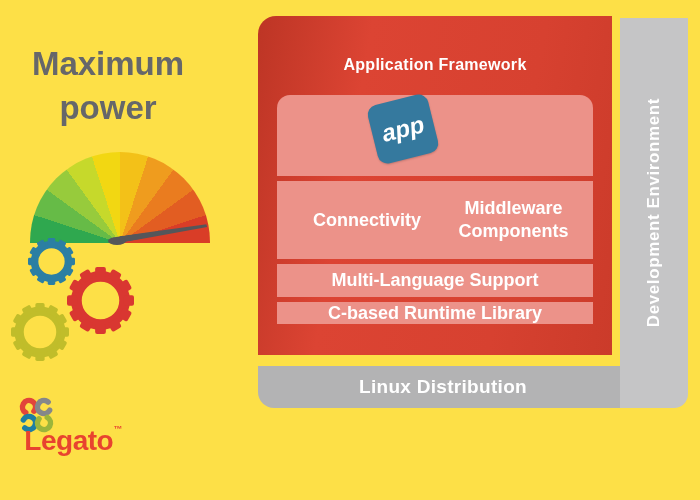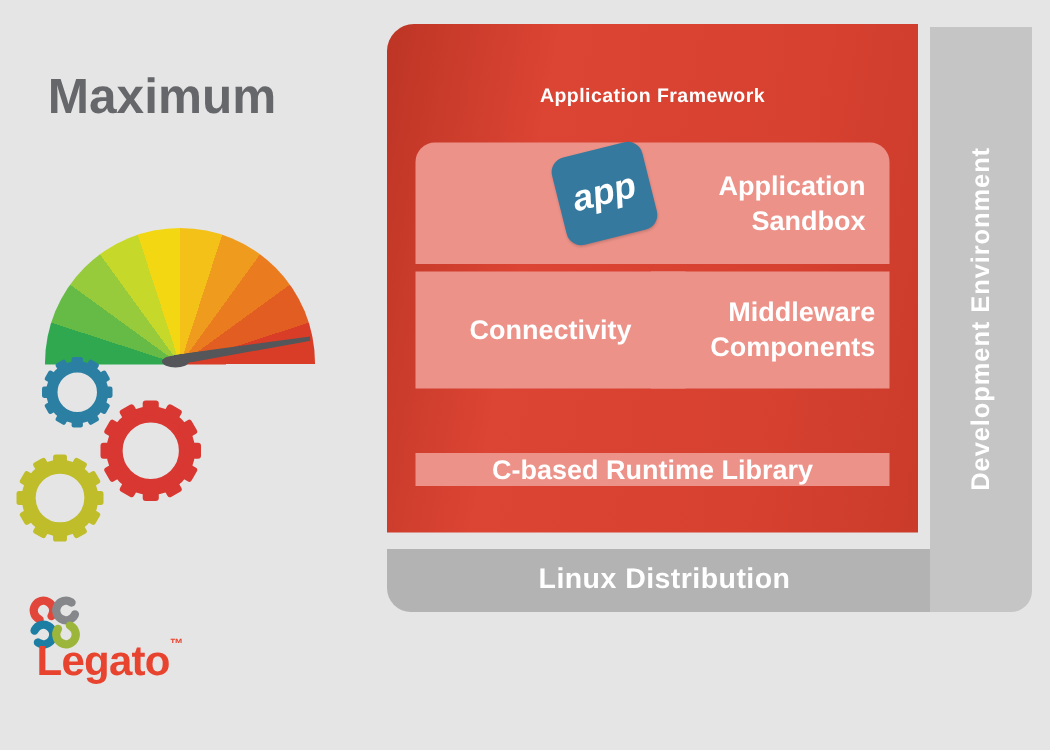--- a/index.html
+++ b/index.html
@@ -1,17 +1,17 @@
 <!DOCTYPE html>
 <html><head>
 <meta charset="utf-8">
 <style>
   html,body{margin:0;padding:0;background:#ffffff;}
   #stage{
-    position:relative;width:700px;height:500px;background:#e5e5e5;overflow:hidden;
+    position:relative;width:700px;height:500px;background:#fde047;overflow:hidden;
     font-family:"Liberation Sans",sans-serif;
   }
   .abs{position:absolute;}
 
   
   .tagline{
     left:8px;top:42px;width:200px;text-align:center;
     font-size:33px;line-height:44px;font-weight:bold;color:#66676a;
   }
   .gauge{
@@ -39,40 +39,40 @@
   .logo-text sup{font-size:9px;vertical-align:18px;}
 
   
   .red-box{
     left:258px;top:16px;width:354px;height:339px;
     border-radius:18px 0 0 0;
     background:linear-gradient(100deg,#bd3525 0%,#dc4433 28%,#d74130 70%,#cb3b2a 100%);
   }
   .fw-title{
     left:0;top:40px;width:100%;text-align:center;
-    color:#ffffff;font-size:13px;font-weight:bold;letter-spacing:0.3px;
+    color:#ffffff;font-size:16px;font-weight:bold;letter-spacing:0.3px;
   }
   .pink{
     background:#ec9289;color:#ffffff;font-weight:bold;font-size:18px;
     display:flex;align-items:center;justify-content:center;text-align:center;
   }
   .sandbox{left:19px;top:79px;width:316px;height:81px;border-radius:13px 13px 0 0;}
   .sandbox-label{
     position:absolute;right:16px;top:50%;transform:translateY(-50%);
     width:125px;text-align:right;line-height:23px;
   }
   .app-badge{
     position:absolute;left:95px;top:4px;width:62px;height:60px;
     background:#35799e;border-radius:10px;transform:rotate(-14deg);
     display:flex;align-items:center;justify-content:center;
     color:#ffffff;font-style:italic;font-weight:bold;font-size:24px;
     box-shadow:0 1px 2px rgba(0,0,0,0.18);
   }
   .box-conn{left:19px;top:165px;width:180px;height:78px;}
-  .box-mid{left:176px;top:165px;width:159px;height:78px;line-height:23px;text-align:right;}
+  .box-mid{left:176px;top:165px;width:159px;height:78px;line-height:23px;}
   .box-mid .wrap{width:140px;}
   .box-lang{left:19px;top:248px;width:316px;height:33px;}
   .box-runtime{left:19px;top:286px;width:316px;height:22px;}
 
   
   .linux-bar{
     left:258px;top:366px;width:370px;height:42px;background:#b3b3b4;
     border-radius:0 0 0 16px;
     display:flex;align-items:center;justify-content:center;
     color:#ffffff;font-size:19px;font-weight:bold;letter-spacing:0.3px;
@@ -109,20 +109,21 @@
         <rect x="42" y="0" width="16" height="15" rx="3" transform="rotate(330 50 50)"></rect>
       </g>
     </symbol>
   </defs>
 </svg>
 
 <div id="stage">
 
   <div class="abs tagline">
     <div>Maximum</div>
+    <div>power</div>
   </div>
 
   <div class="abs gauge" style="background: conic-gradient(from -90deg at 50% 100%, rgb(47, 168, 79) 0deg, rgb(47, 168, 79) 18deg, rgb(102, 187, 71) 18deg, rgb(102, 187, 71) 36deg, rgb(151, 203, 60) 36deg, rgb(151, 203, 60) 54deg, rgb(198, 217, 43) 54deg, rgb(198, 217, 43) 72deg, rgb(242, 215, 18) 72deg, rgb(242, 215, 18) 90deg, rgb(243, 193, 24) 90deg, rgb(243, 193, 24) 108deg, rgb(239, 156, 30) 108deg, rgb(239, 156, 30) 126deg, rgb(234, 124, 31) 126deg, rgb(234, 124, 31) 144deg, rgb(226, 93, 34) 144deg, rgb(226, 93, 34) 162deg, rgb(217, 61, 39) 162deg, rgb(217, 61, 39) 180deg, transparent 180deg, transparent 360deg);"></div>
   <div class="abs needle" style="color: rgb(85, 86, 90); transform: rotate(-9deg);"></div>
   <div class="abs hub"></div>
 
   <svg class="abs gear gear-blue" viewBox="0 0 100 100" overflow="visible" style="color: rgb(43, 127, 163);">
       <use href="#gear"></use>
     </svg>
   <svg class="abs gear gear-red" viewBox="0 0 100 100" overflow="visible" style="color: rgb(217, 55, 49);">
@@ -142,28 +143,30 @@
     <span>Legato</span><sup>™</sup>
   </div>
 
   <div class="abs red-box">
     <div class="abs fw-title">Application Framework</div>
 
     <div class="abs pink sandbox">
       <div class="app-badge">
         <span>app</span>
       </div>
-      <div class="sandbox-label">Application Sandbox</div>
     </div>
 
     <div class="abs pink box-conn">
       <span>Connectivity</span>
     </div>
     <div class="abs pink box-mid">
       <span class="wrap">Middleware Components</span>
+    </div>
+    <div class="abs pink box-lang">
+      <span>Multi-Language Support</span>
     </div>
     <div class="abs pink box-runtime">
       <span>C-based Runtime Library</span>
     </div>
   </div>
 
   <div class="abs linux-bar">
     <span>Linux Distribution</span>
   </div>
 

